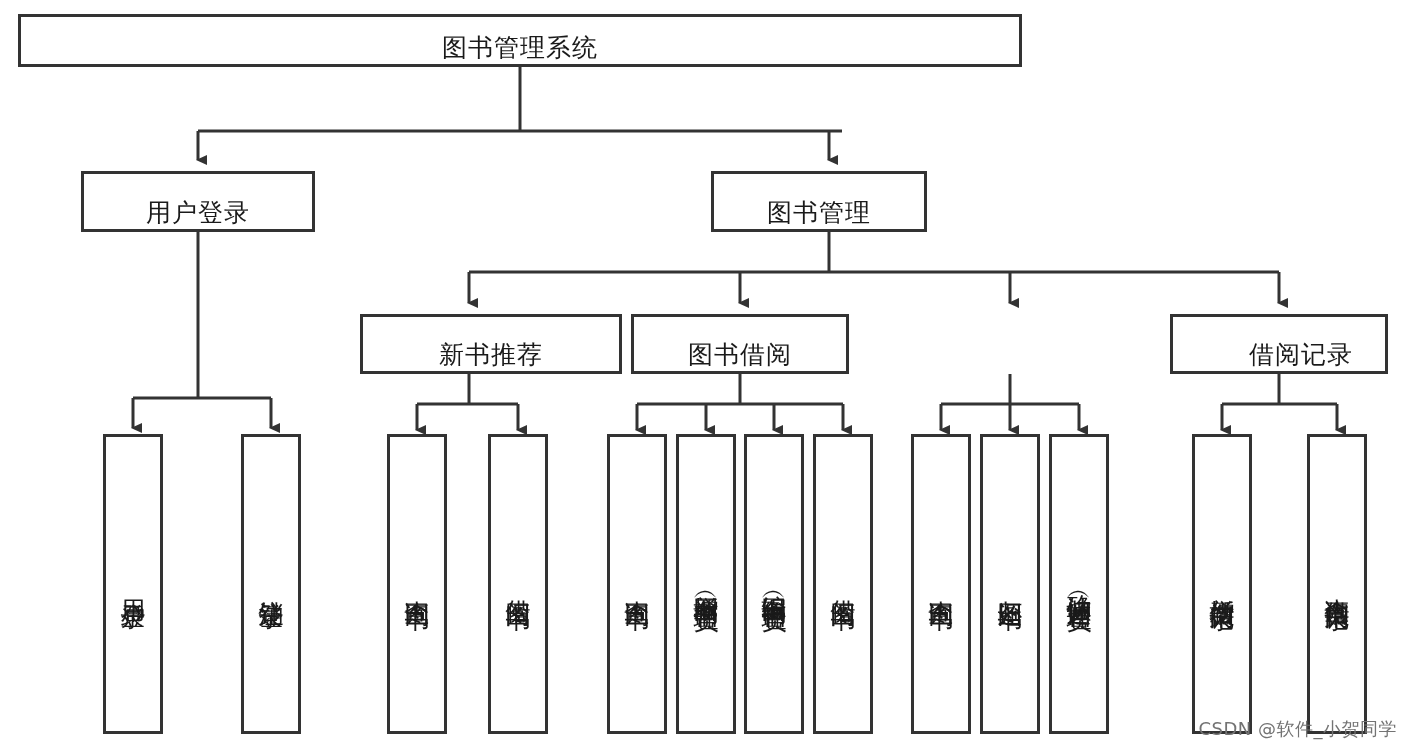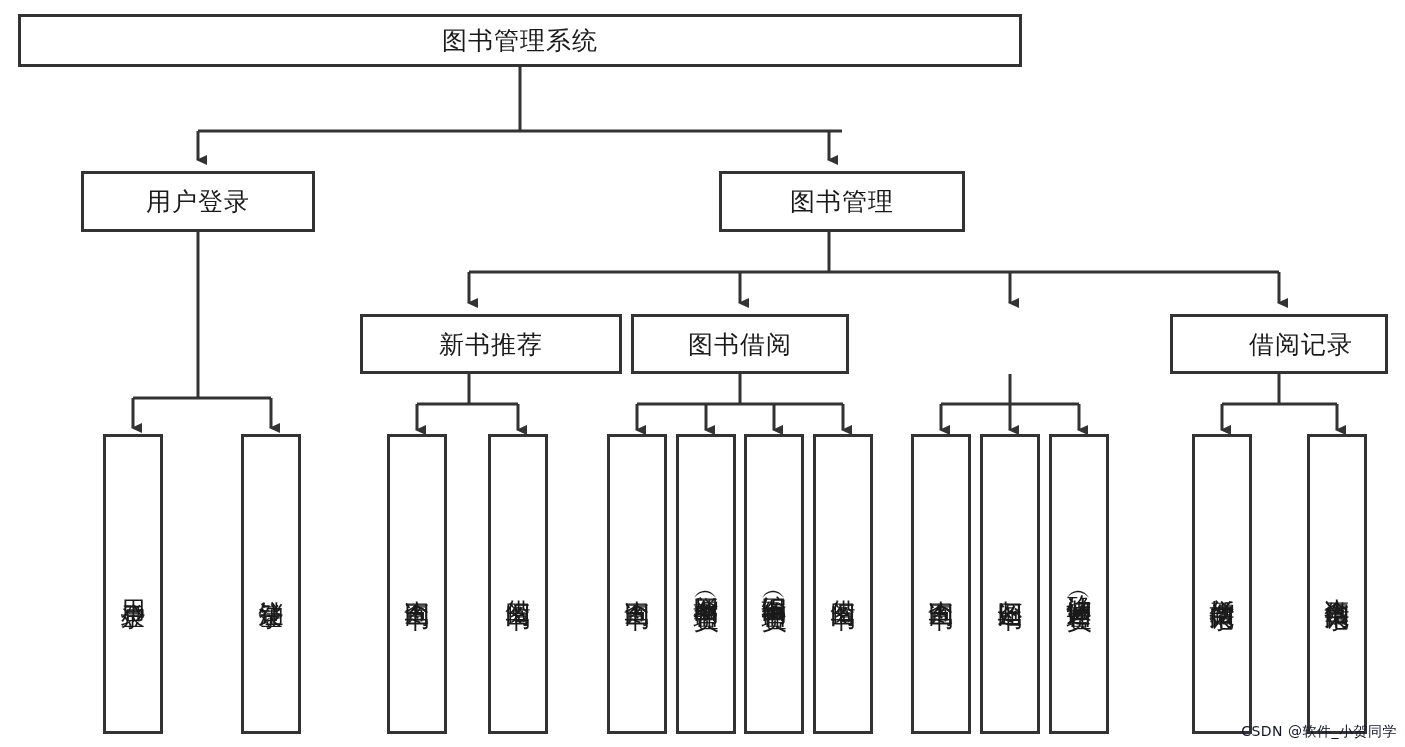--- a/index.html
+++ b/index.html
@@ -24,21 +24,21 @@
     width: 1405px;
     height: 747px;
     pointer-events: none;
   }
   .node {
     position: absolute;
     box-sizing: border-box;
     border: 3px solid #333333;
     background: #ffffff;
     display: flex;
-    align-items: center;
+    align-items: flex-end;
     justify-content: center;
     color: #1a1a1a;
   }
   .node.h {
     font-size: 25px;
     letter-spacing: 1px;
   }
   .node.v {
     writing-mode: vertical-rl;
     text-orientation: upright;
@@ -51,22 +51,22 @@
   .node.v .vtext {
     writing-mode: vertical-rl;
     text-orientation: upright;
     line-height: 1.08;
     white-space: nowrap;
   }
   .watermark {
     position: absolute;
     right: 8px;
     bottom: 6px;
-    font-size: 14px;
-    color: #0f172a;
+    font-size: 18px;
+    color: #737373;
     letter-spacing: 0.5px;
     white-space: nowrap;
   }
 </style>
 </head>
 <body>
 
 <div id="canvas">
 
   <svg class="wires" viewBox="0 0 1405 747">
@@ -119,21 +119,21 @@
     </g>
   </svg>
 
   <div class="node h" style="left:18px; top:14px; width:1004px; height:53px;">
     <span>图书管理系统</span>
   </div>
 
   <div class="node h" style="left:81px; top:171px; width:234px; height:61px;">
     <span>用户登录</span>
   </div>
-  <div class="node h" style="left:711px; top:171px; width:246px; height:61px;margin-left:8px;">
+  <div class="node h" style="left:711px; top:171px; width:216px; height:61px;">
     <span>图书管理</span>
   </div>
 
   <div class="node h" style="left:360px; top:314px; width:262px; height:60px;">
     <span>新书推荐</span>
   </div>
   <div class="node h" style="left:631px; top:314px; width:218px; height:60px;font-family:Liberation Mono, monospace;">
     <span>图书借阅</span>
   </div>
   <div class="node h" style="left:1170px; top:314px; width:218px; height:60px;padding-left:44px;">

